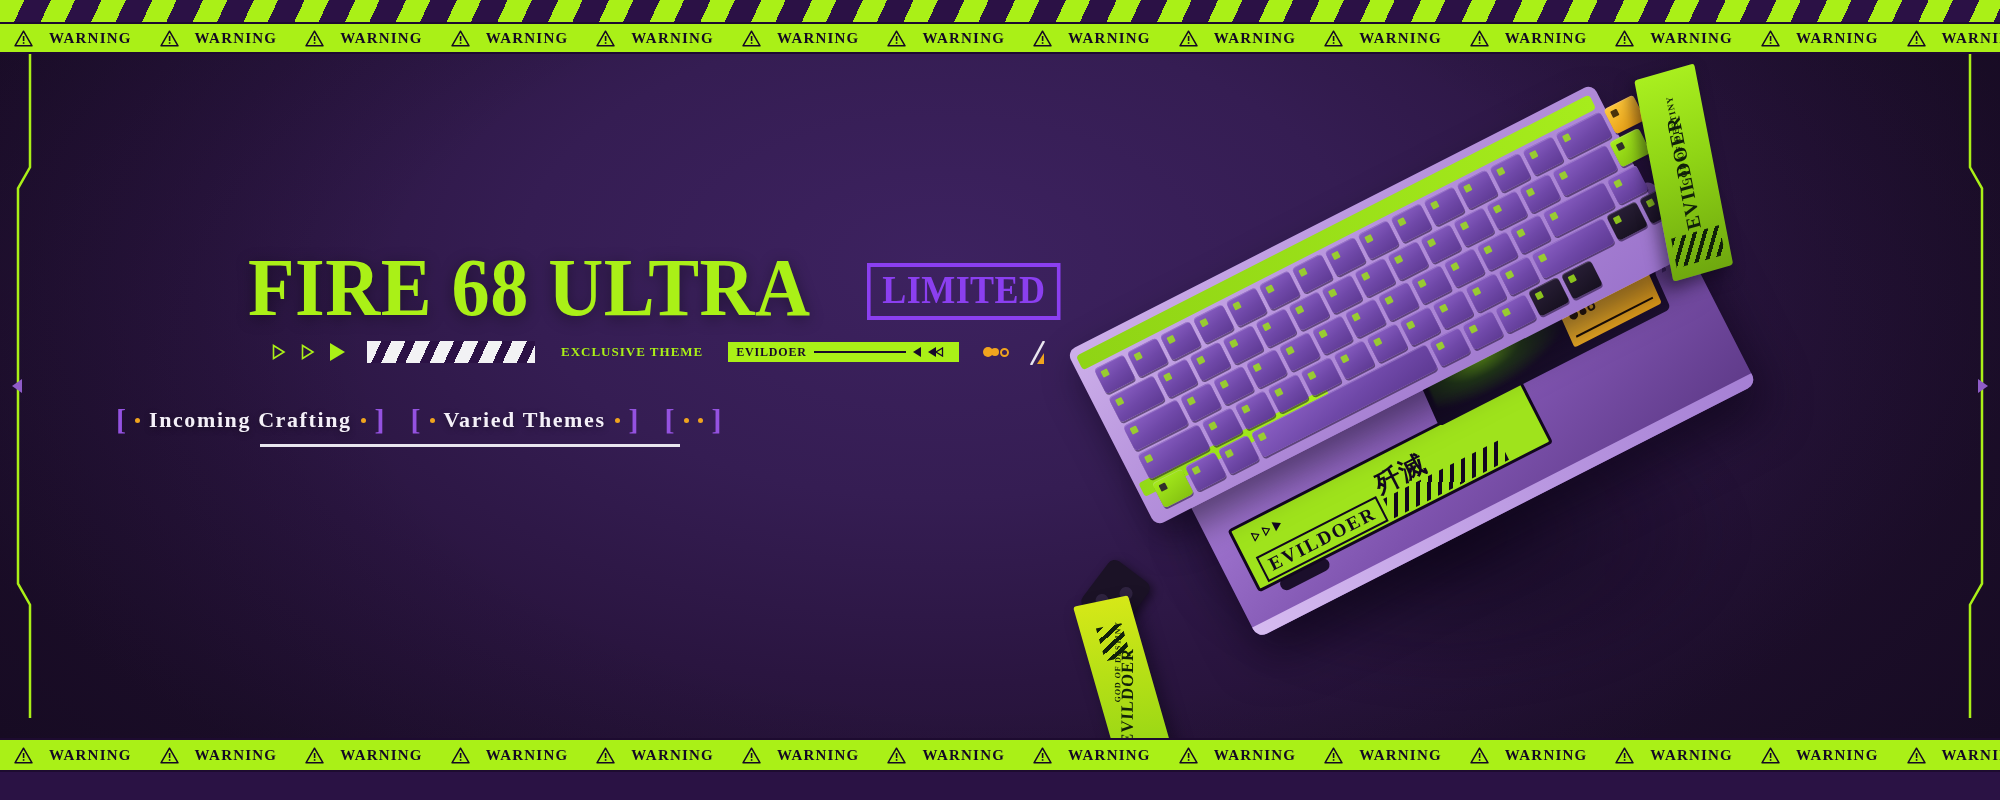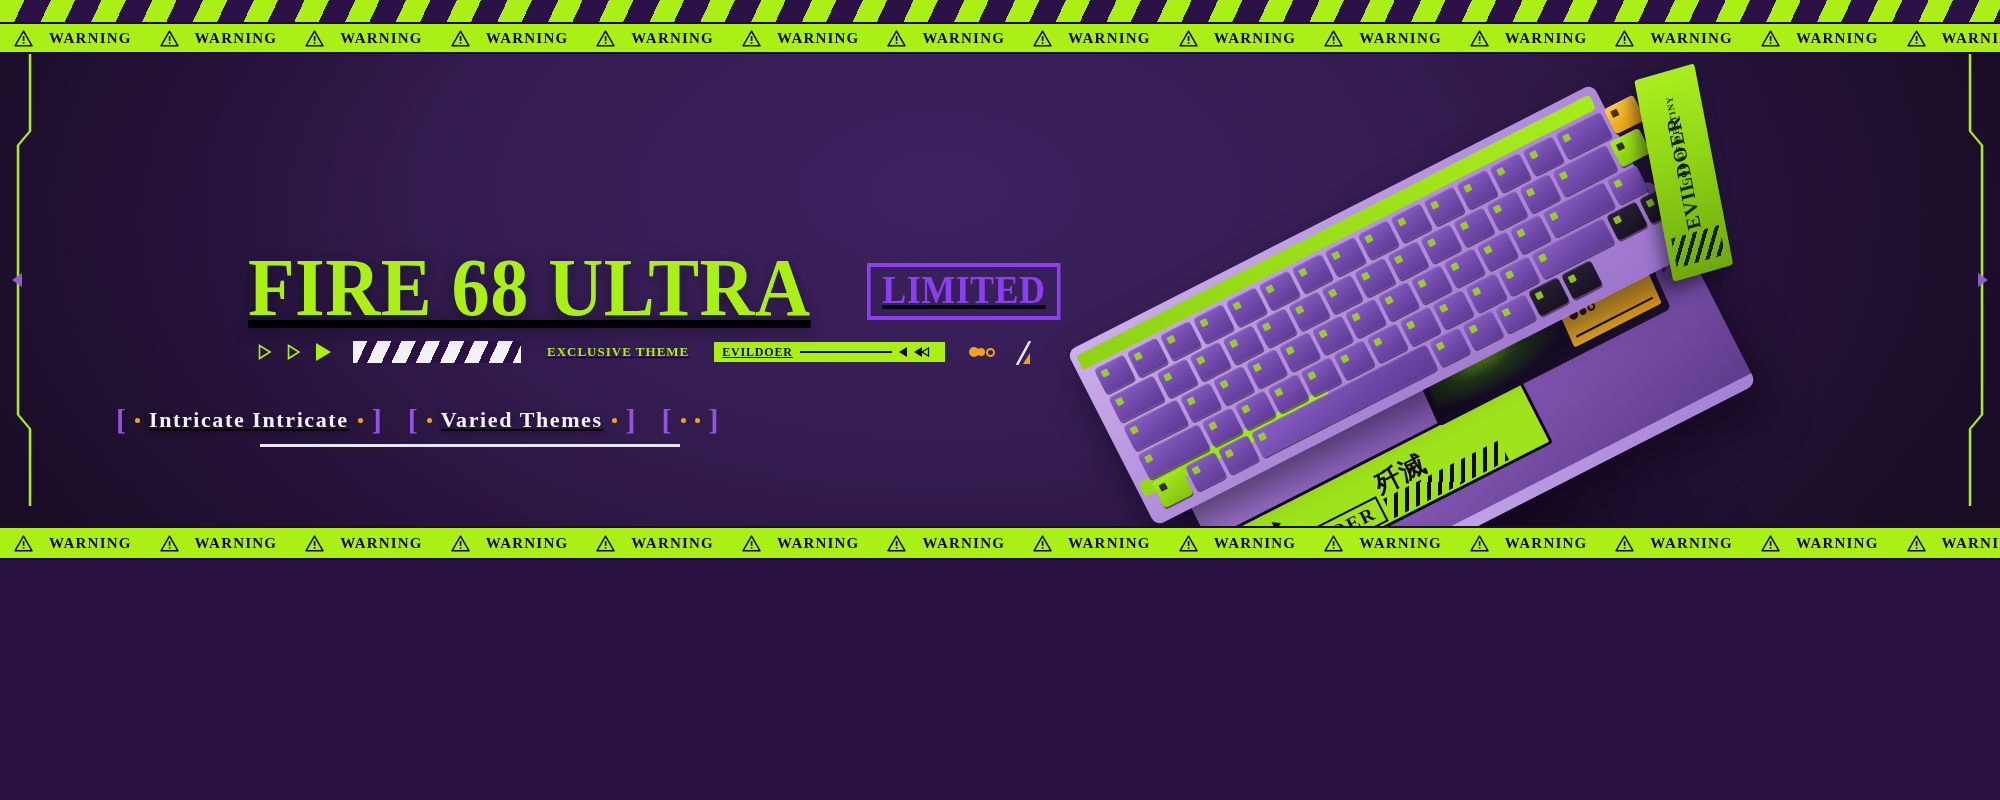--- a/index.html
+++ b/index.html
@@ -6,21 +6,21 @@
   html,body { width:2000px; height:800px; overflow:hidden; }
   body {
     font-family:"Liberation Serif", serif;
     background:#2a1244;
     position:relative;
   }
 
   
   #stage {
     position:absolute; inset:0;
-    width:2000px; height:560px;
+    width:2000px; height:772px;
     background:
       radial-gradient(ellipse 1100px 620px at 47% 34%, #3d2260 0%, #351d53 38%, #2a1540 68%, #20102f 100%),
       linear-gradient(180deg,#331b50 0%,#2b1644 55%,#1d0e2b 100%);
     overflow:hidden;
   }
   #stage::after{
     content:"";position:absolute;inset:0;pointer-events:none;
     background:radial-gradient(ellipse 1400px 800px at 50% 45%, rgba(0,0,0,0) 45%, rgba(10,4,18,.55) 100%);
   }
 
@@ -71,21 +71,21 @@
     border-right:10px solid #8f5cc9;
   }
   .rail.right .rail-arrow{
     right:12px;
     border-top:7px solid transparent;border-bottom:7px solid transparent;
     border-left:10px solid #8f5cc9;
   }
 
   
   #copy {
-    position:absolute; left:248px; top:250px; z-index:30; width:940px;text-decoration:underline;
+    position:absolute; left:248px; top:250px; z-index:30; width:940px;
   }
   .title-row { display:flex; align-items:center; gap:14px; }
   .title-main {
     font-family:"Liberation Serif", serif;
     font-weight:700;
     font-size:82px; line-height:.92;
     color:#aaf017;
     letter-spacing:.5px;
     transform:scaleX(.93);
     transform-origin:left center;
@@ -121,21 +121,21 @@
     font-family:"Liberation Serif", serif;
     font-weight:700; font-size:60px; line-height:1.05;
     color:#aaf017;
     transform:scaleX(.9); transform-origin:left center;
     white-space:nowrap;
   }
 
   
   .deco-row {
     display:flex; align-items:center; gap:16px;
-    margin-top:16px; margin-left:10px;
+    margin-top:16px; margin-left:24px;
   }
   .tri-o { width:0;height:0;
     border-top:8px solid transparent;border-bottom:8px solid transparent;
     border-left:13px solid transparent; position:relative; }
   .tri-o svg{ position:absolute; left:-13px; top:-8px; }
   .tri-f { width:0;height:0;
     border-top:9px solid transparent;border-bottom:9px solid transparent;
     border-left:15px solid #aaf017; }
   .hatch-bar {
     width:168px; height:22px;
@@ -619,21 +619,21 @@
             <path d="M15 0 L2 24" stroke="#e9e6ef" stroke-width="2.5" fill="none"></path>
             <path d="M15 12 L15 23 L8 23 Z" fill="#f0a41e"></path>
           </svg>
       </span>
     </div>
 
     <div class="tags-row">
       <span class="tag">
         <span class="brk">[</span>
         <span class="dot-o"></span>
-        <span class="tag-txt">Intricate Intricate</span>
+        <span class="tag-txt">Incoming Crafting</span>
         <span class="dot-o"></span>
         <span class="brk">]</span>
       </span>
       <span class="tag">
         <span class="brk">[</span>
         <span class="dot-o"></span>
         <span class="tag-txt">Varied Themes</span>
         <span class="dot-o"></span>
         <span class="brk">]</span>
       </span>

